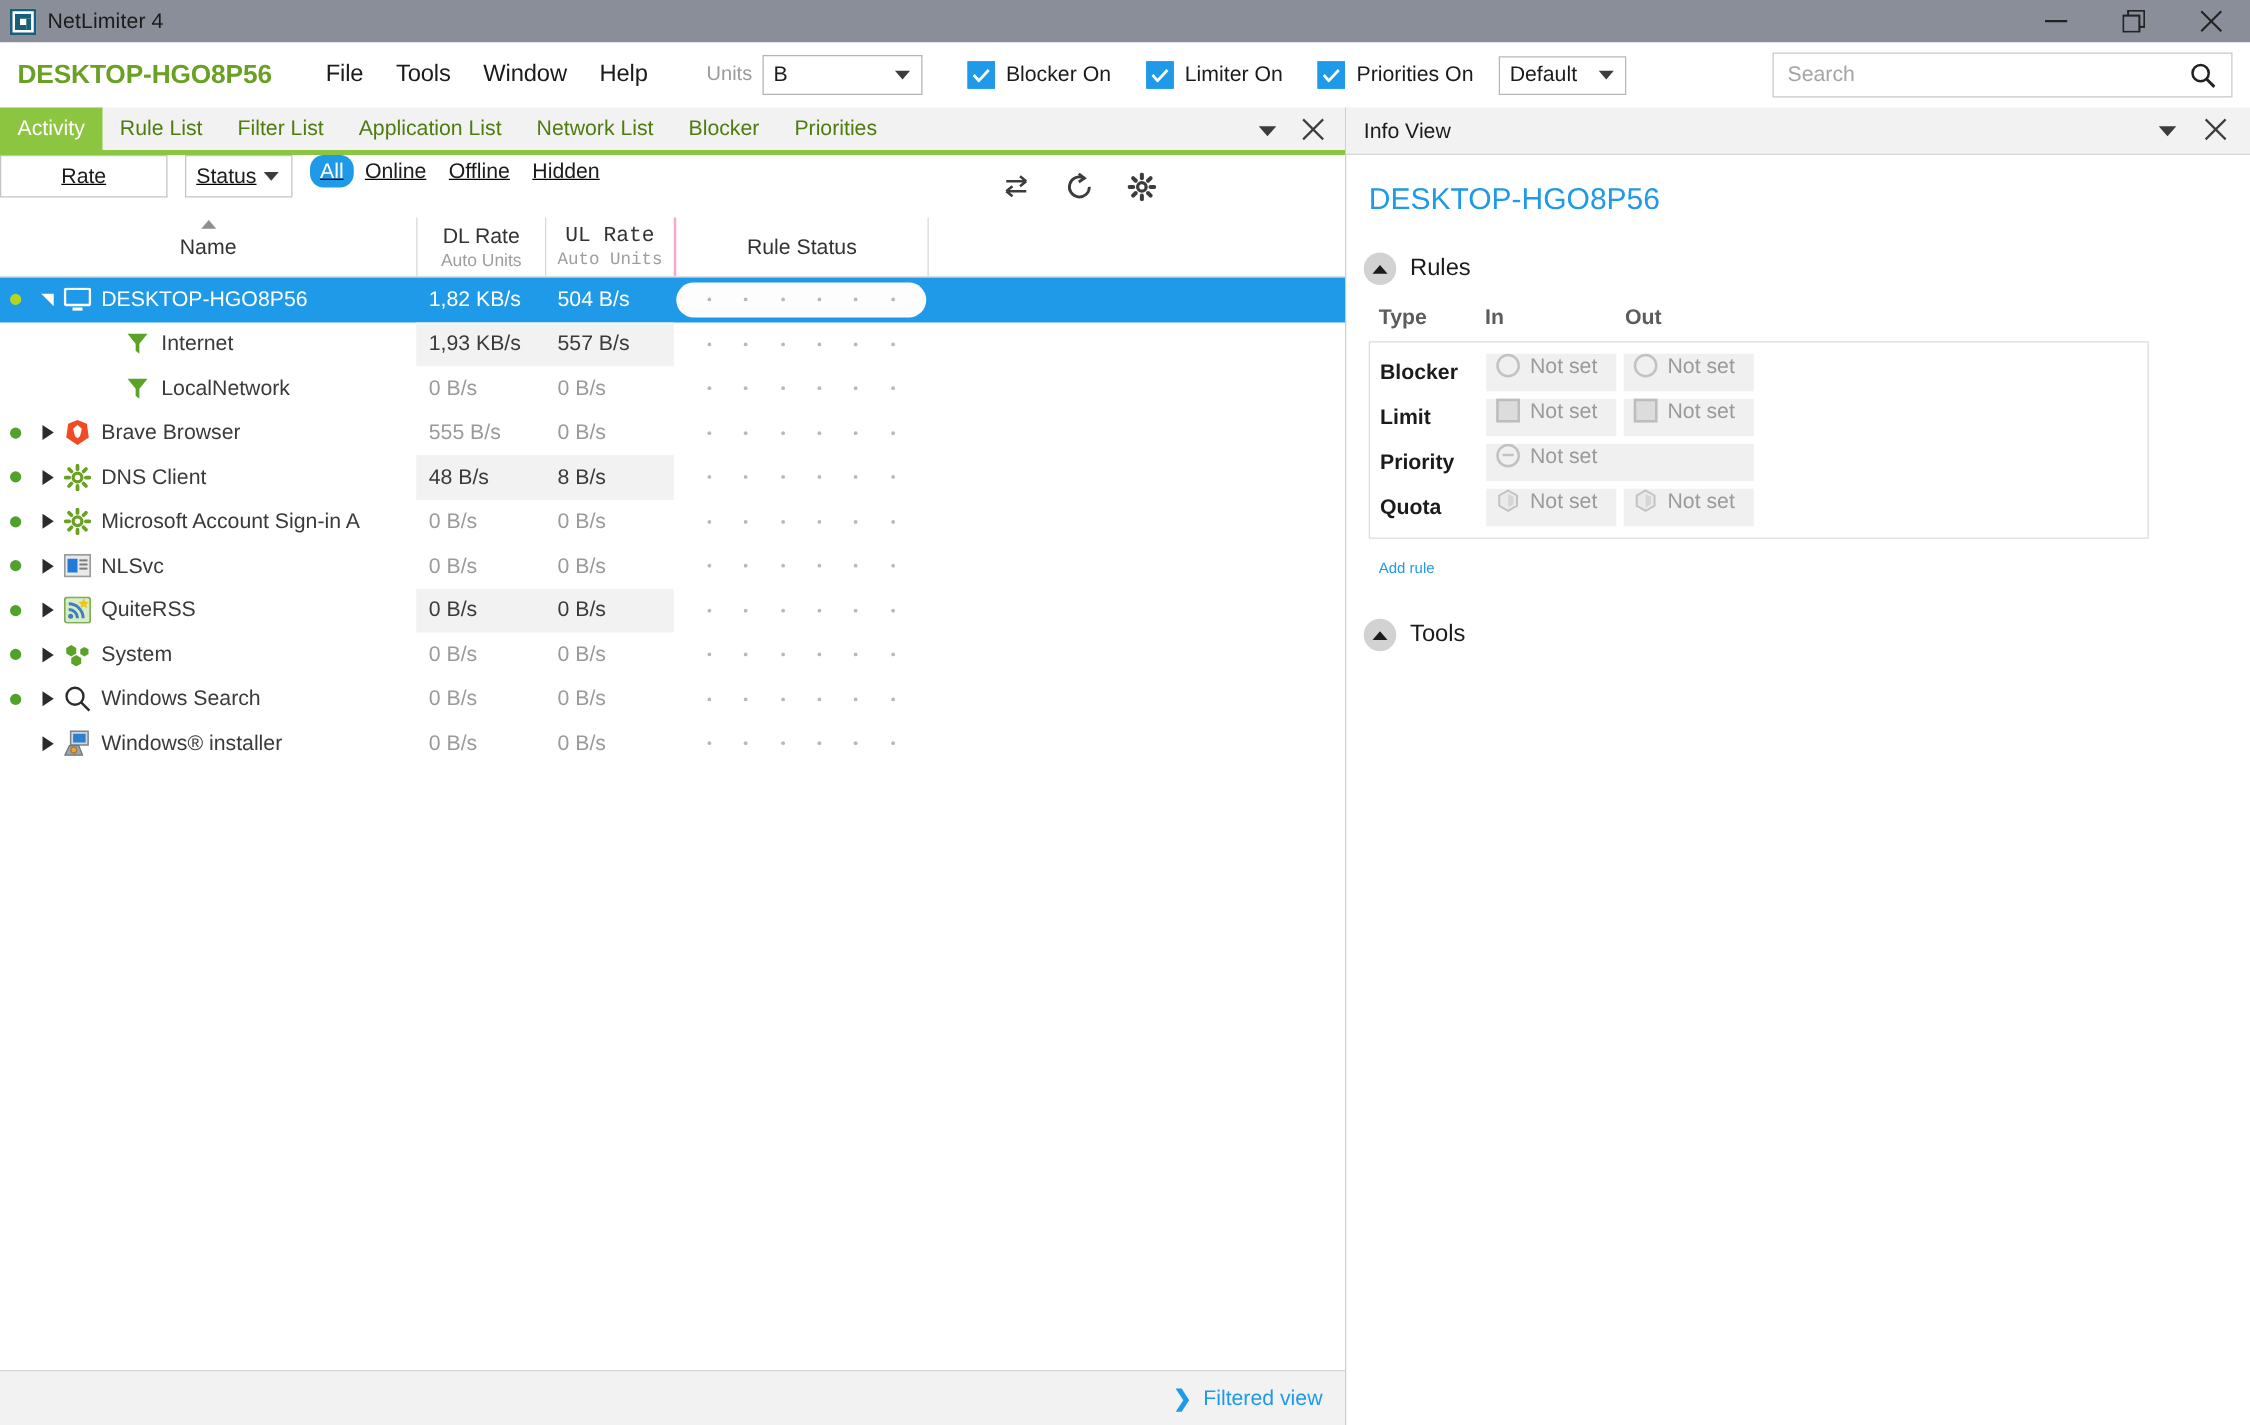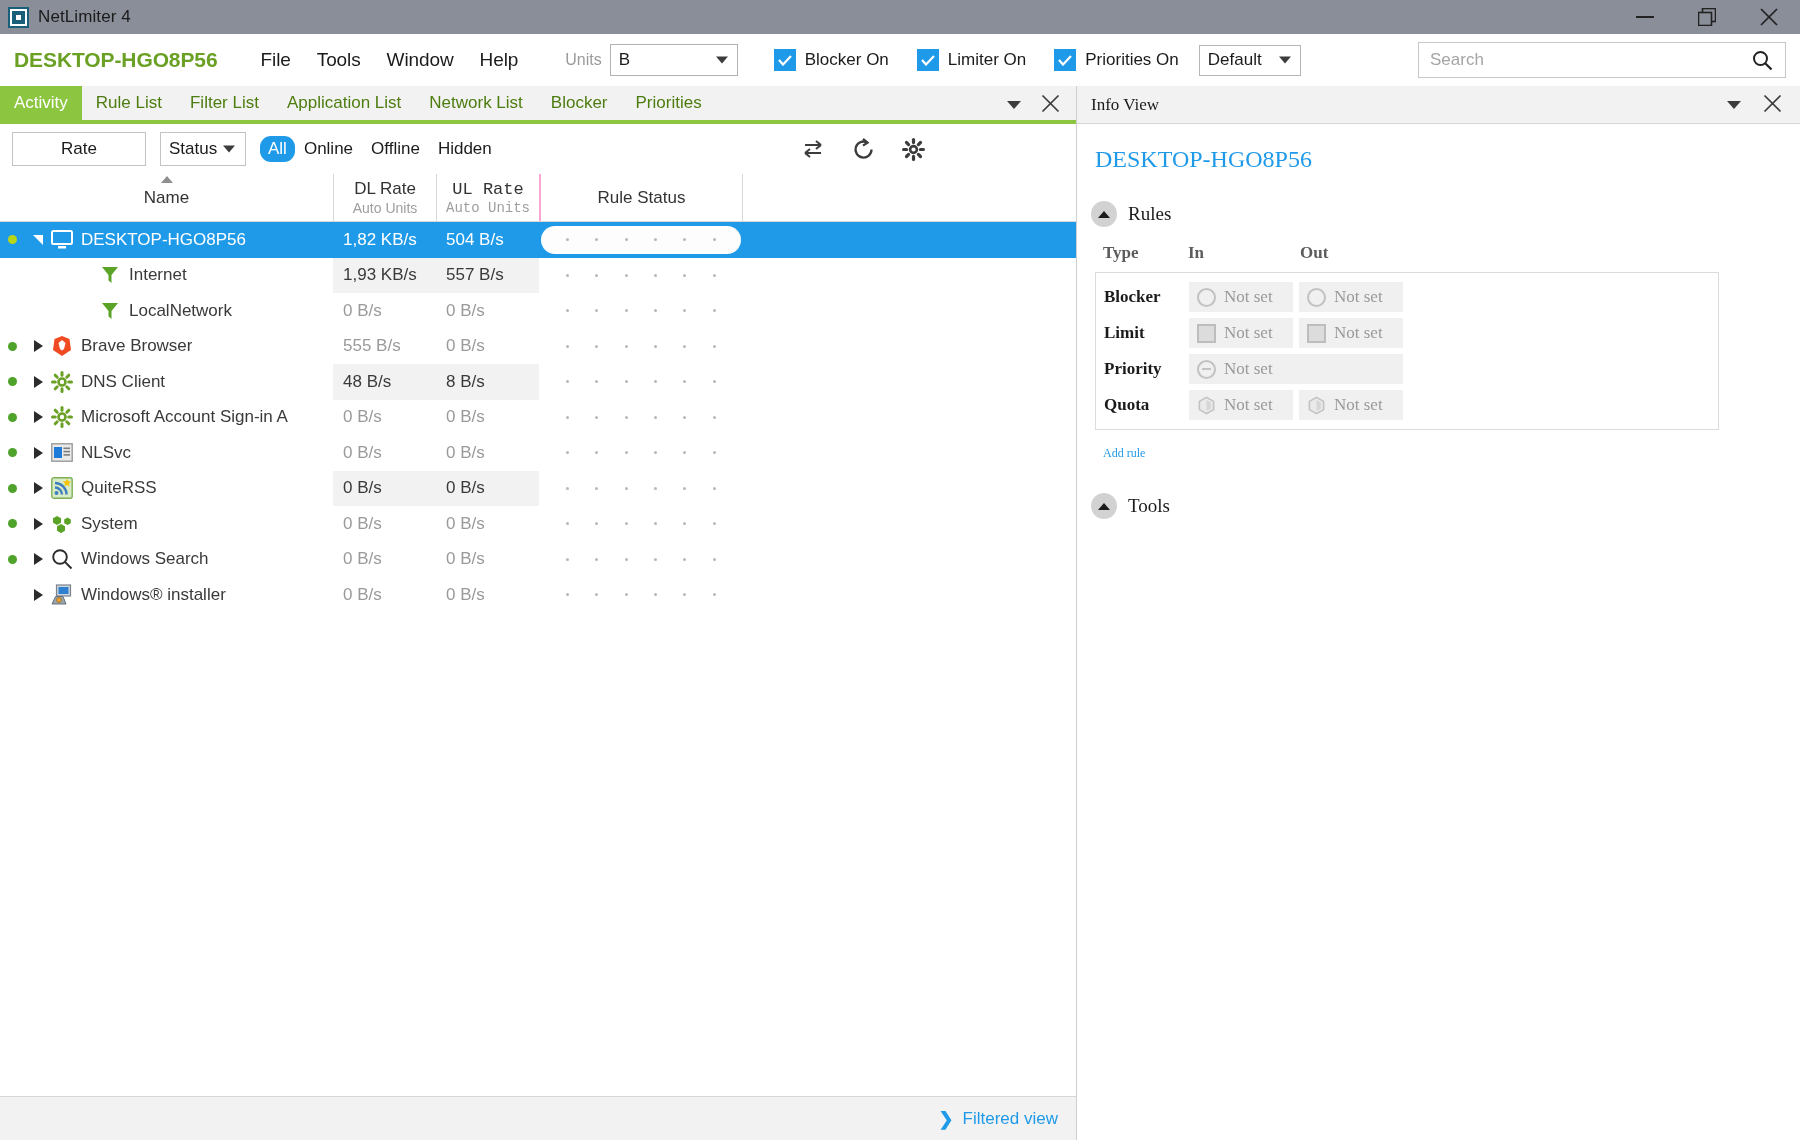--- a/index.html
+++ b/index.html
@@ -118,21 +118,21 @@
     padding-left: 11px;
     font-family: "Liberation Sans", sans-serif;
     background: transparent;
   }
   .search-input::placeholder { color: #a5a5a5; }
   .search-icon { padding: 0 12px 0 6px; display:flex; align-items:center; }
 
   
   .workspace { display: flex; height: 1054px; }
   .left-pane { width: 1077px; position: relative; background: #fff; border-right: 1px solid #cfcfcf; }
-  .right-pane { flex: 1; background: #fff; font-family: Liberation Serif, serif; }
+  .right-pane { flex: 1; background: #fff; }
 
   
   .tabstrip {
     height: 38px;
     background: #f2f2f2;
     display: flex;
     align-items: stretch;
     position: relative;
     border-bottom: 4px solid #8cc540;
   }
@@ -154,24 +154,24 @@
     width: 0; height: 0;
     border-left: 7px solid transparent;
     border-right: 7px solid transparent;
     border-top: 8px solid #3c3c3c;
   }
   .tab-close { font-size: 20px; color: #3c3c3c; line-height: 1; }
 
   
   .filterbar {
     height: 50px;
-    display: flex; align-items: center;
-    padding-left: 12px;
+    display: flex; align-items: flex-start;
     position: relative;
     background: #fff;
+    text-decoration: underline;
   }
   .btn-rate {
     width: 134px; height: 34px;
     border: 1px solid #c3c3c3;
     background: #fff;
     font-size: 17px; color: #1b1b1b;
     display: flex; align-items: center; justify-content: center;
   }
   .combo.status {
     width: 86px; height: 34px;
@@ -318,21 +318,21 @@
   .rg-head { display: flex; font-size: 17px; color: #5c5c5c; font-weight: bold; padding-bottom: 9px; }
   .rg-head .c-type { width: 93px; padding-left: 8px; }
   .rg-head .c-in { width: 112px; }
   .rg-head .c-out { width: 112px; }
   .rg-box { border: 1px solid #dcdcdc; padding: 6px 0 6px 0; width: 624px; }
   .rg-row { display: flex; align-items: center; height: 36px; }
   .rg-type { width: 93px; font-size: 17px; font-weight: bold; color: #1b1b1b; padding-left: 8px; }
   .cellbtn {
     height: 30px;
     background: #f0f0f0;
-    display: flex; align-items: center;
+    display: flex; align-items: flex-start;
     font-size: 17px; color: #9a9a9a;
     padding: 0 12px 0 8px;
     margin-right: 6px;
     gap: 8px;
   }
   .cellbtn.w-in { width: 104px; }
   .cellbtn.w-out { width: 104px; }
   .cellbtn.w-full { width: 214px; }
   .mini { width: 19px; height: 19px; flex: 0 0 auto; }
   .mini.circle { border: 2px solid #c2c2c2; border-radius: 50%; }

